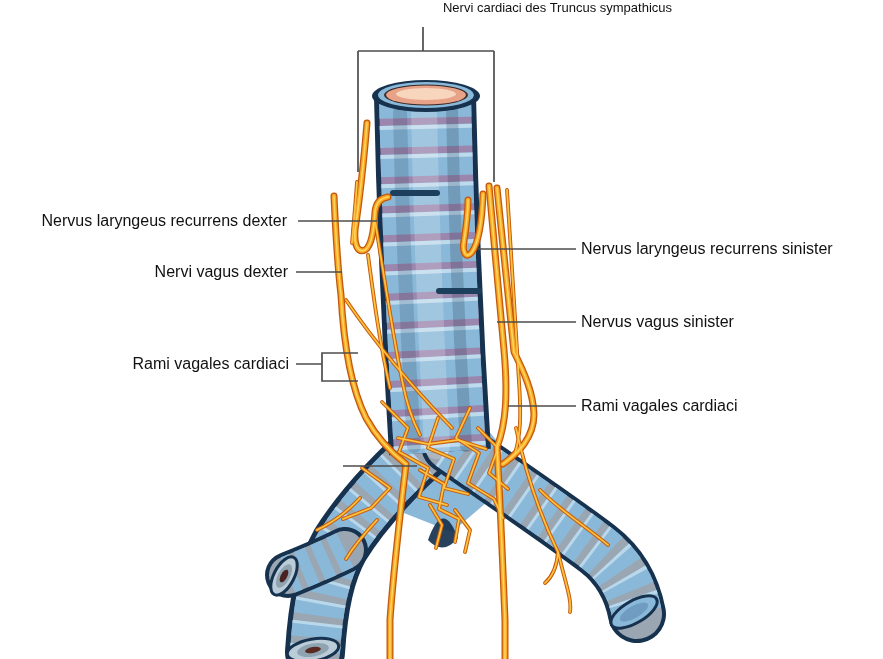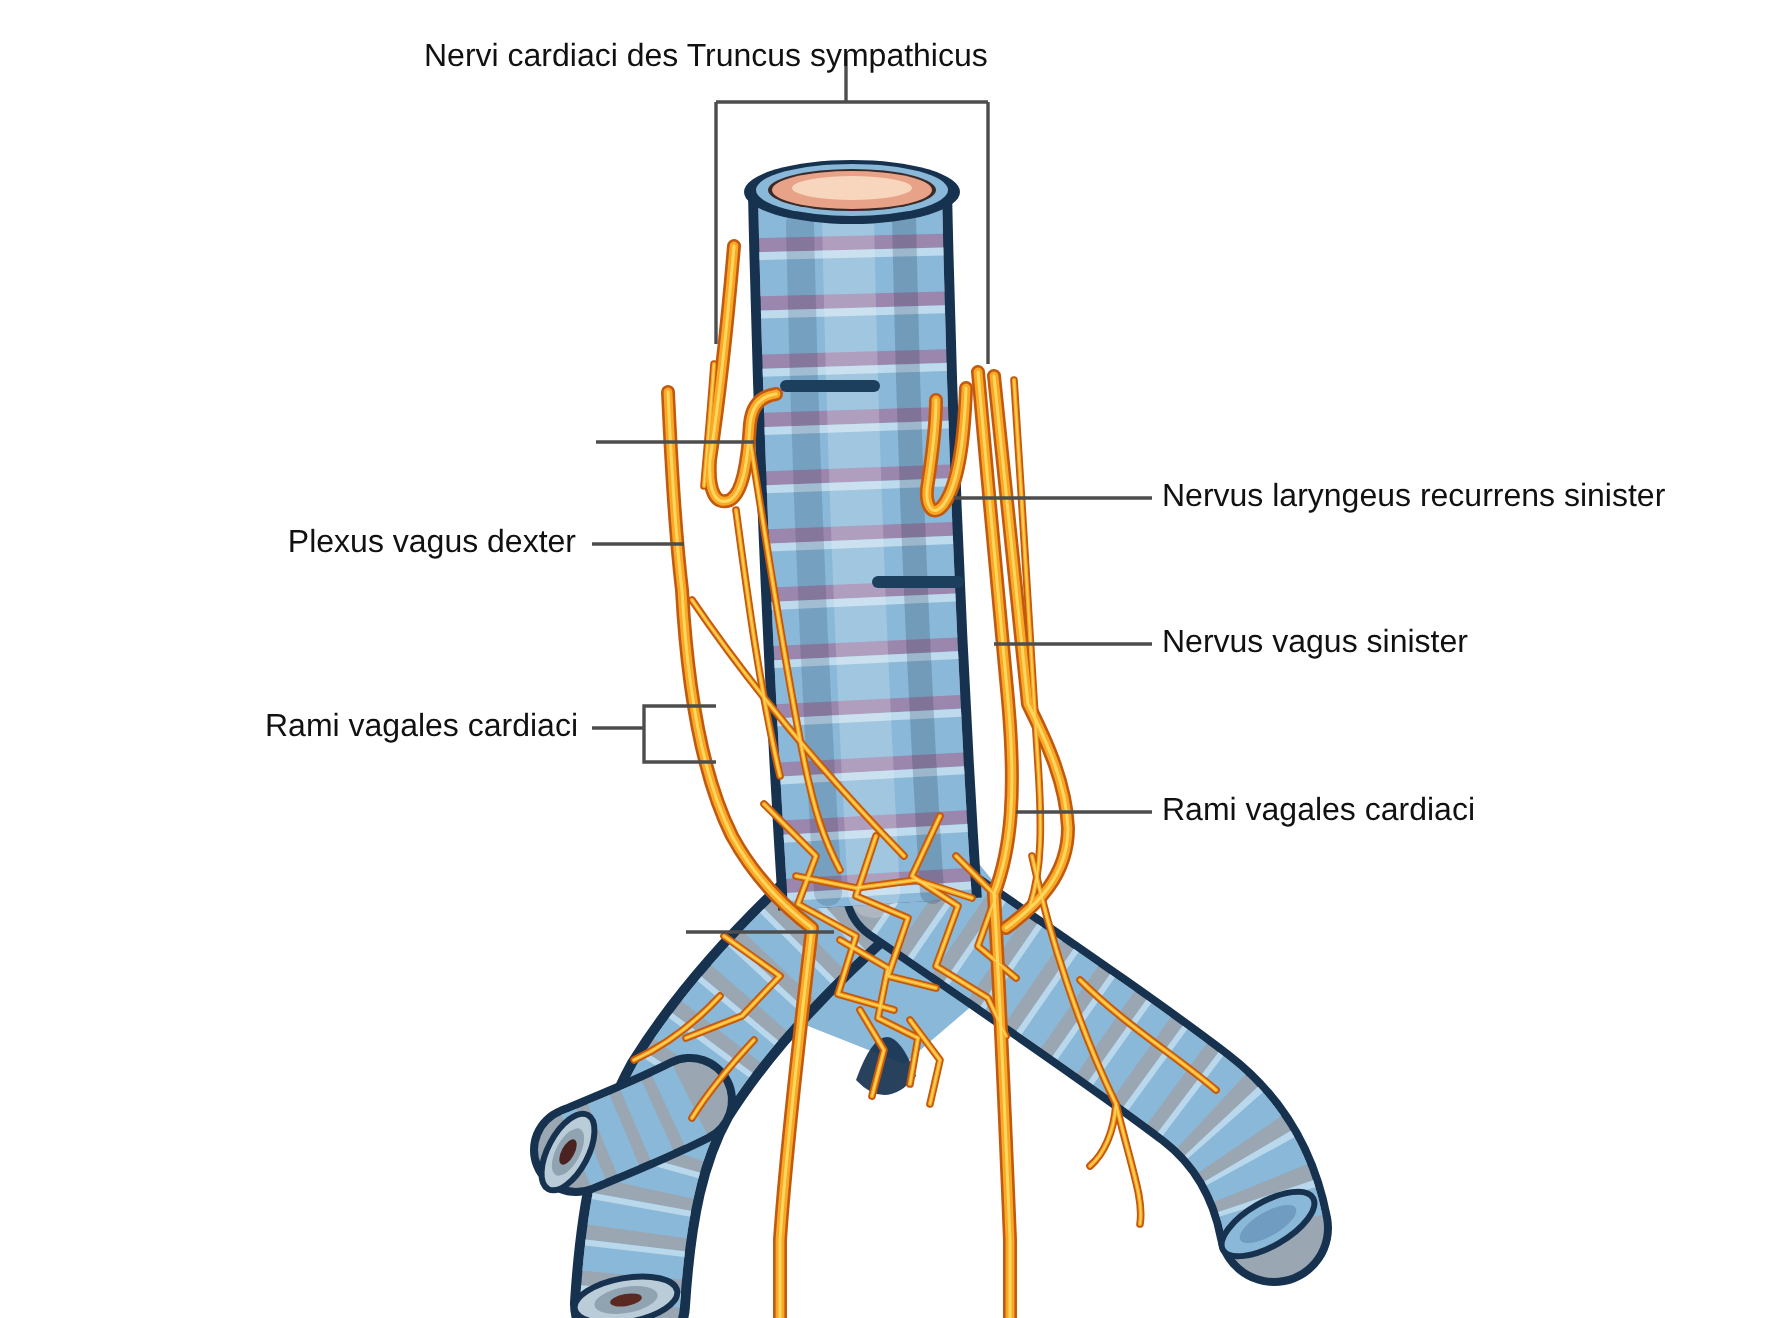--- a/index.html
+++ b/index.html
@@ -9,22 +9,22 @@
     font-family:"Liberation Sans",sans-serif;
   }
   #fig{position:absolute;left:0;top:0;}
   .lbl{
     position:absolute;color:var(--label-black,#111);font-size:16px;line-height:18px;
     white-space:nowrap;
   }
   .lbl.right-align{text-align:right;}
   .lbl.bold{font-weight:bold;font-size:17px;}
   .title{
-    position:absolute;left:212px;top:20px;width:460px;text-align:left;
-    color:var(--label-black,#111);font-size:16px;
+    position:absolute;left:212px;top:0;width:460px;text-align:right;
+    color:var(--label-black,#111);font-size:13px;
   }
   
   .t-out{fill:none;stroke:var(--outline-navy);stroke-width:102;stroke-linecap:butt;}
   .t-base{fill:none;stroke:var(--gap-trachea);stroke-width:92;stroke-linecap:butt;}
   .t-rings{fill:none;stroke:var(--cartilage-blue);stroke-width:92;stroke-dasharray:22 7;}
   .t-hi{fill:none;stroke:var(--ring-highlight);stroke-width:92;stroke-dasharray:4 25;opacity:.75;}
   .lb-out,.rb-out{fill:none;stroke:var(--outline-navy);stroke-width:60;stroke-linecap:round;}
   .rb-out{stroke-width:58;}
   .lb-base,.rb-base{fill:none;stroke:var(--gap-bronchi);stroke-width:50;stroke-linecap:round;}
   .lb-rings,.rb-rings{fill:none;stroke:var(--cartilage-blue);stroke-width:50;stroke-dasharray:15 7;}
@@ -208,22 +208,23 @@
       <path class="leader" d="M296,364 L322,364 M358,353 L322,353 L322,381 L358,381"></path>
       <path class="leader" d="M343,466 L417,466"></path>
       <path class="leader" d="M477,249 L576,249"></path>
       <path class="leader" d="M497,322 L576,322"></path>
       <path class="leader" d="M508,406 L576,406"></path>
     </g>
   </svg>
 
   <div class="title">Nervi cardiaci des Truncus sympathicus</div>
 
-
-  <div class="lbl right-align" style="left:0;width:288px;top:263px;">Plexus vagus dexter</div>
+  <div class="lbl right-align" style="left:0;width:287px;top:212px;">Nervus laryngeus recurrens dexter</div>
+
+  <div class="lbl right-align" style="left:0;width:288px;top:263px;">Nervi vagus dexter</div>
 
   <div class="lbl right-align" style="left:0;width:289px;top:355px;">Rami vagales cardiaci</div>
 
 
   <div class="lbl" style="left:581px;top:313px;">Nervus vagus sinister</div>
 
   <div class="lbl" style="left:581px;top:240px;">Nervus laryngeus recurrens sinister</div>
 
   <div class="lbl" style="left:581px;top:397px;">Rami vagales cardiaci</div>
 </div>

